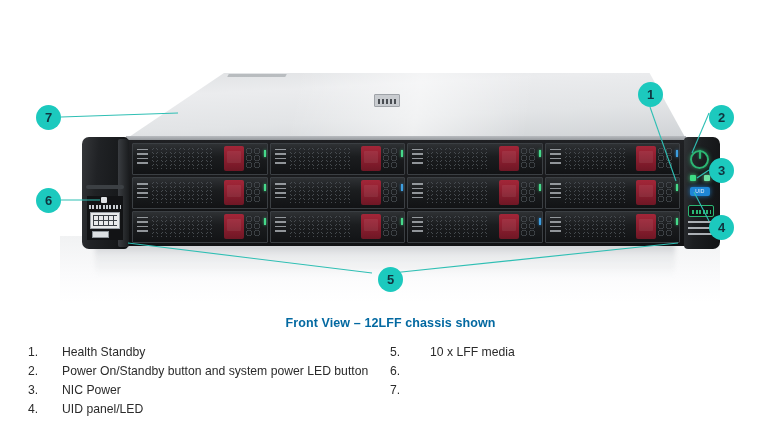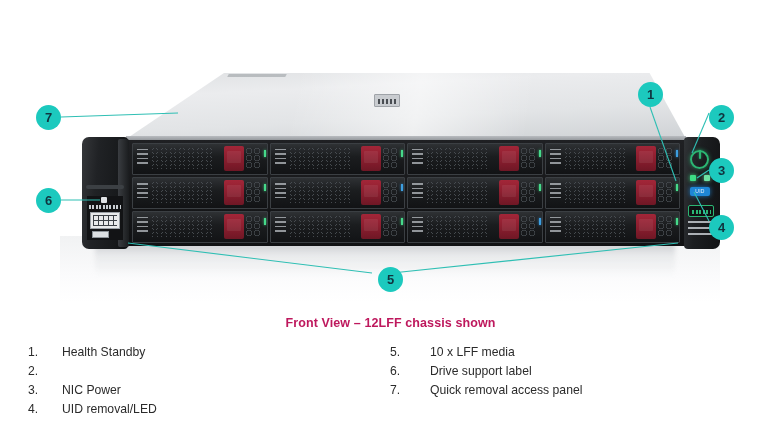--- a/index.html
+++ b/index.html
@@ -322,21 +322,21 @@
   }
 
   
   .caption {
     position: absolute;
     left: 0; top: 316px;
     width: 781px;
     text-align: center;
     font-size: 12.5px;
     font-weight: bold;
-    color: #be185d;
+    color: #0369a1;
     letter-spacing: 0.1px;
   }
   .legend {
     position: absolute;
     left: 0; top: 345px;
     width: 781px;
     height: 90px;
   }
   .legend-col { position: absolute; top: 0; }
   .legend-col.left  { left: 28px;  width: 360px; }
@@ -501,37 +501,36 @@
 <div class="caption">Front View – 12LFF chassis shown</div>
 
 <div class="legend">
   <div class="legend-col left" id="legend-left">
       <div class="legend-row">
         <span class="legend-num">1.</span>
         <span class="legend-text">Health Standby</span>
       </div>
       <div class="legend-row">
         <span class="legend-num">2.</span>
+        <span class="legend-text">Power On/Standby button and system power LED button</span>
       </div>
       <div class="legend-row">
         <span class="legend-num">3.</span>
         <span class="legend-text">NIC Power</span>
       </div>
       <div class="legend-row">
         <span class="legend-num">4.</span>
-        <span class="legend-text">UID removal/LED</span>
+        <span class="legend-text">UID panel/LED</span>
       </div>
     </div>
   <div class="legend-col right" id="legend-right">
       <div class="legend-row">
         <span class="legend-num">5.</span>
         <span class="legend-text">10 x LFF media</span>
       </div>
       <div class="legend-row">
         <span class="legend-num">6.</span>
-        <span class="legend-text">Drive support label</span>
       </div>
       <div class="legend-row">
         <span class="legend-num">7.</span>
-        <span class="legend-text">Quick removal access panel</span>
       </div>
     </div>
 </div>
 
 </body></html>

